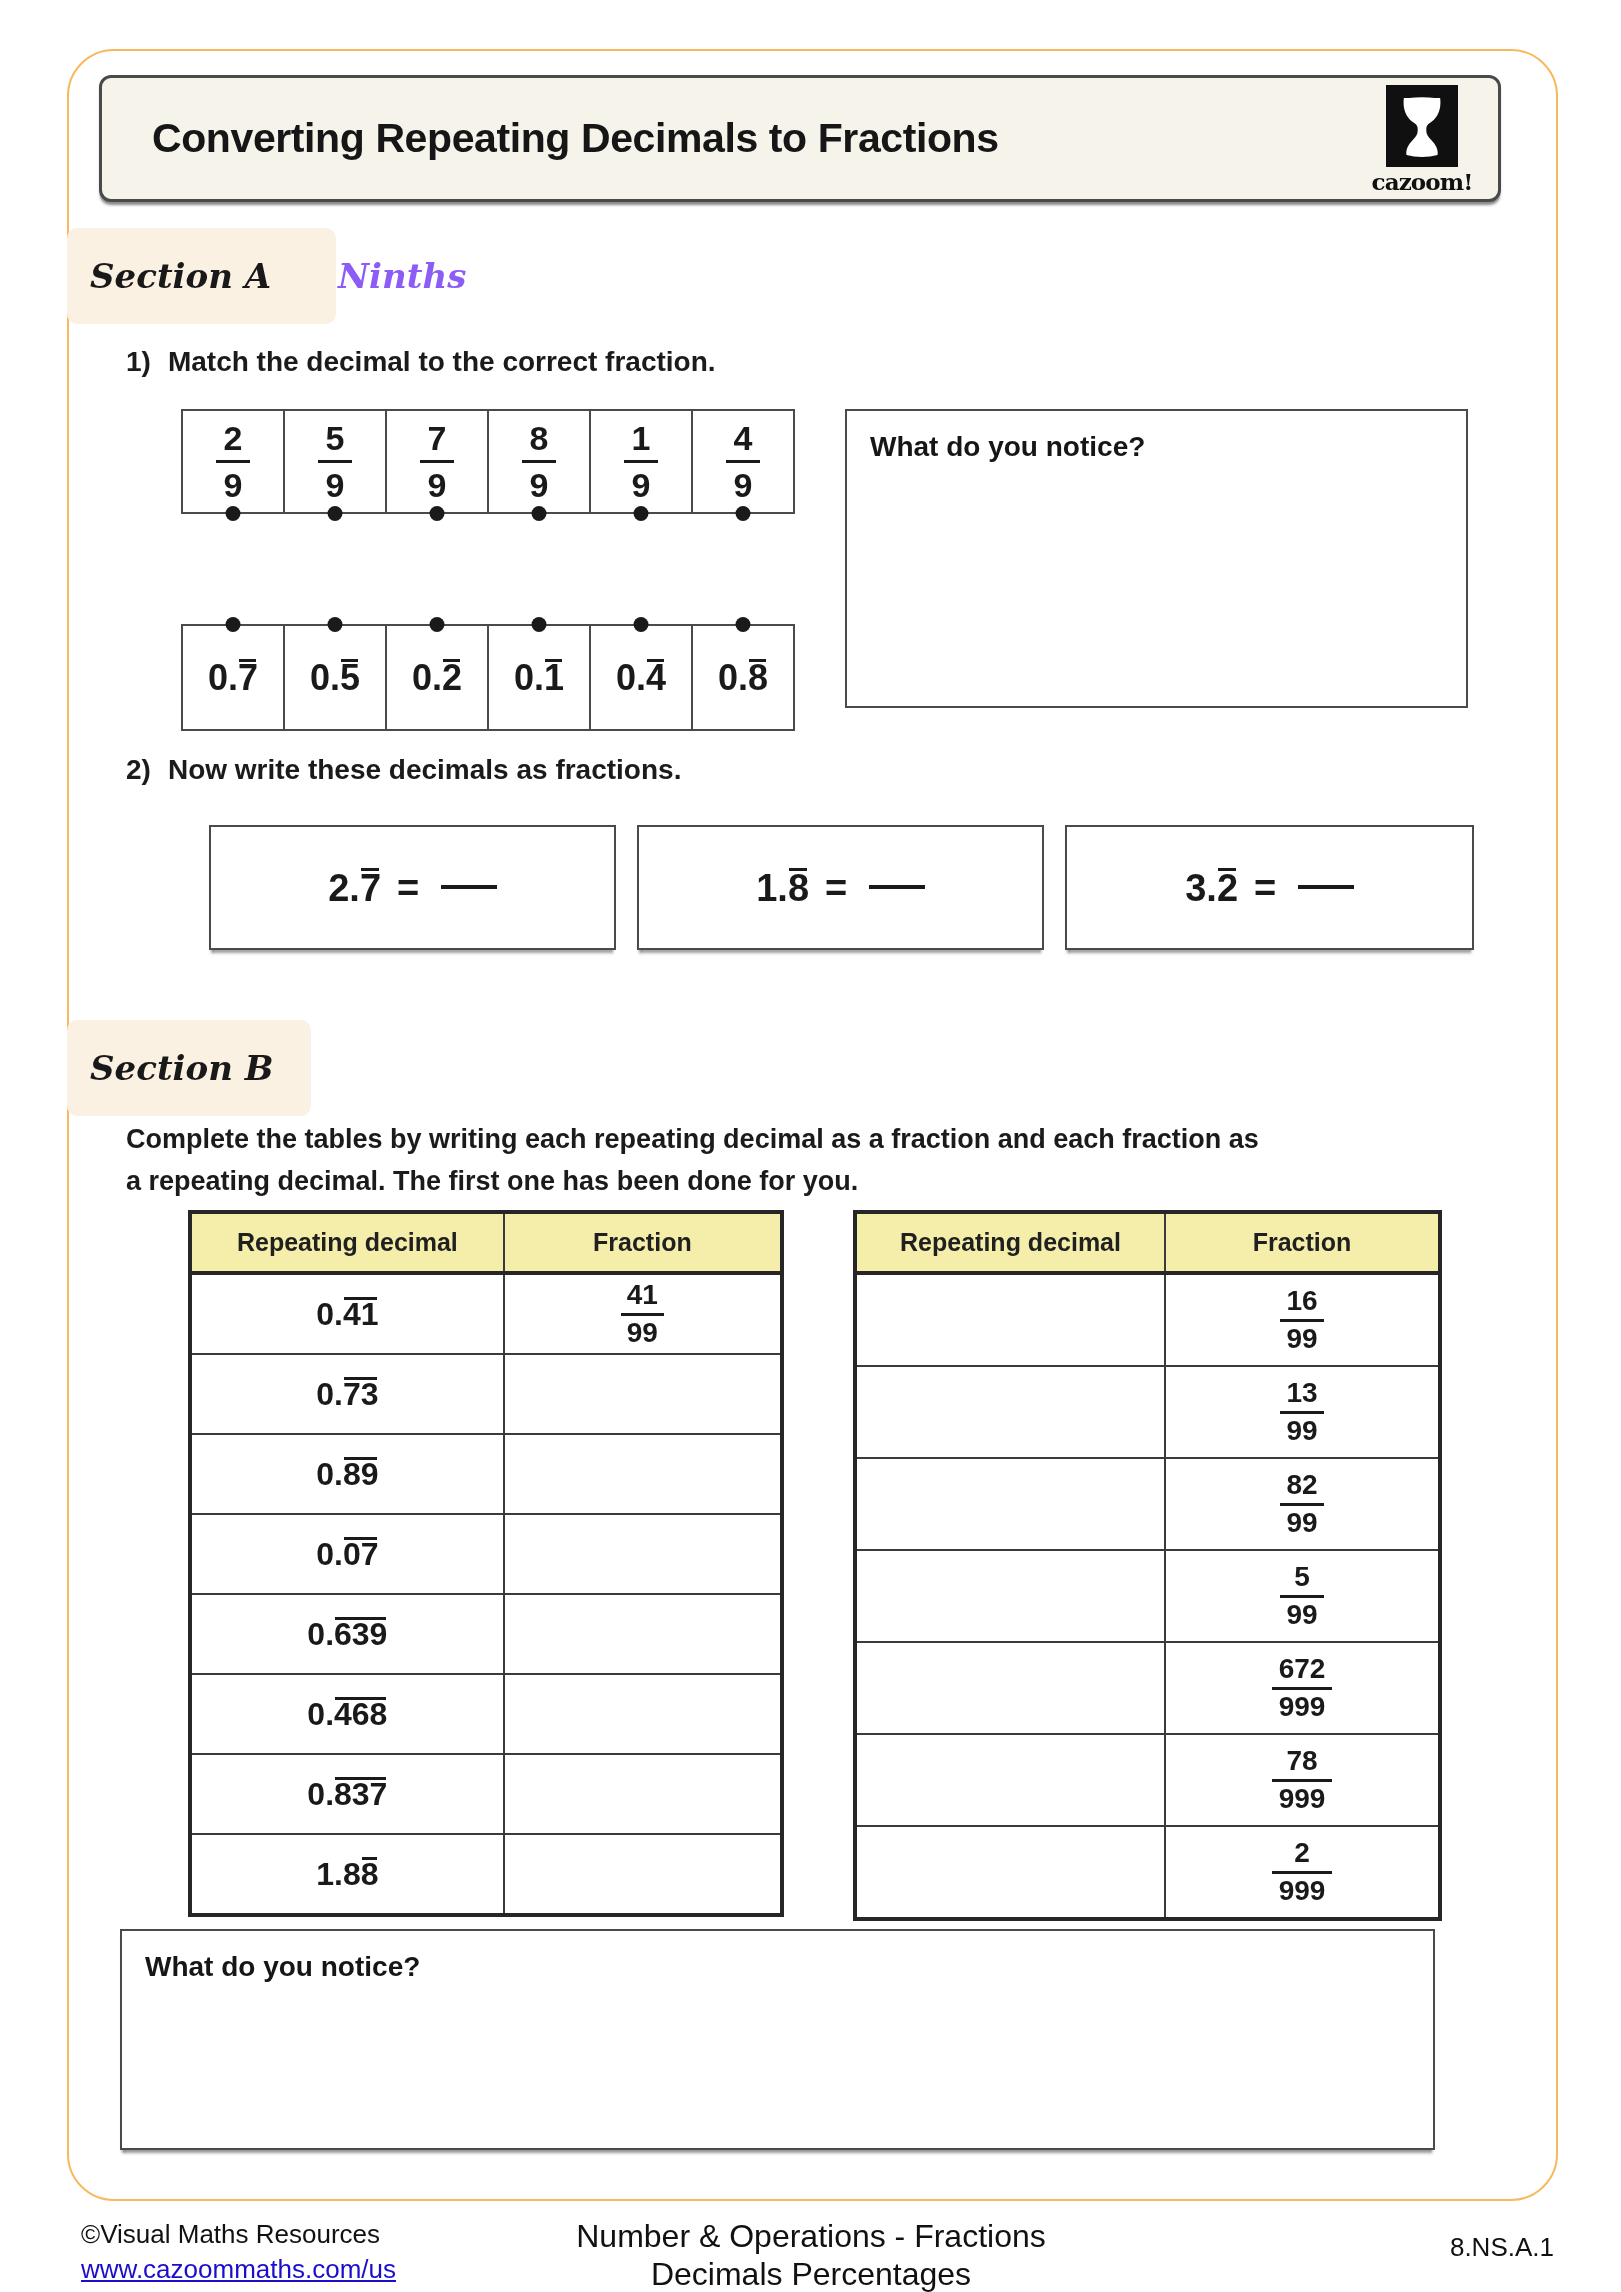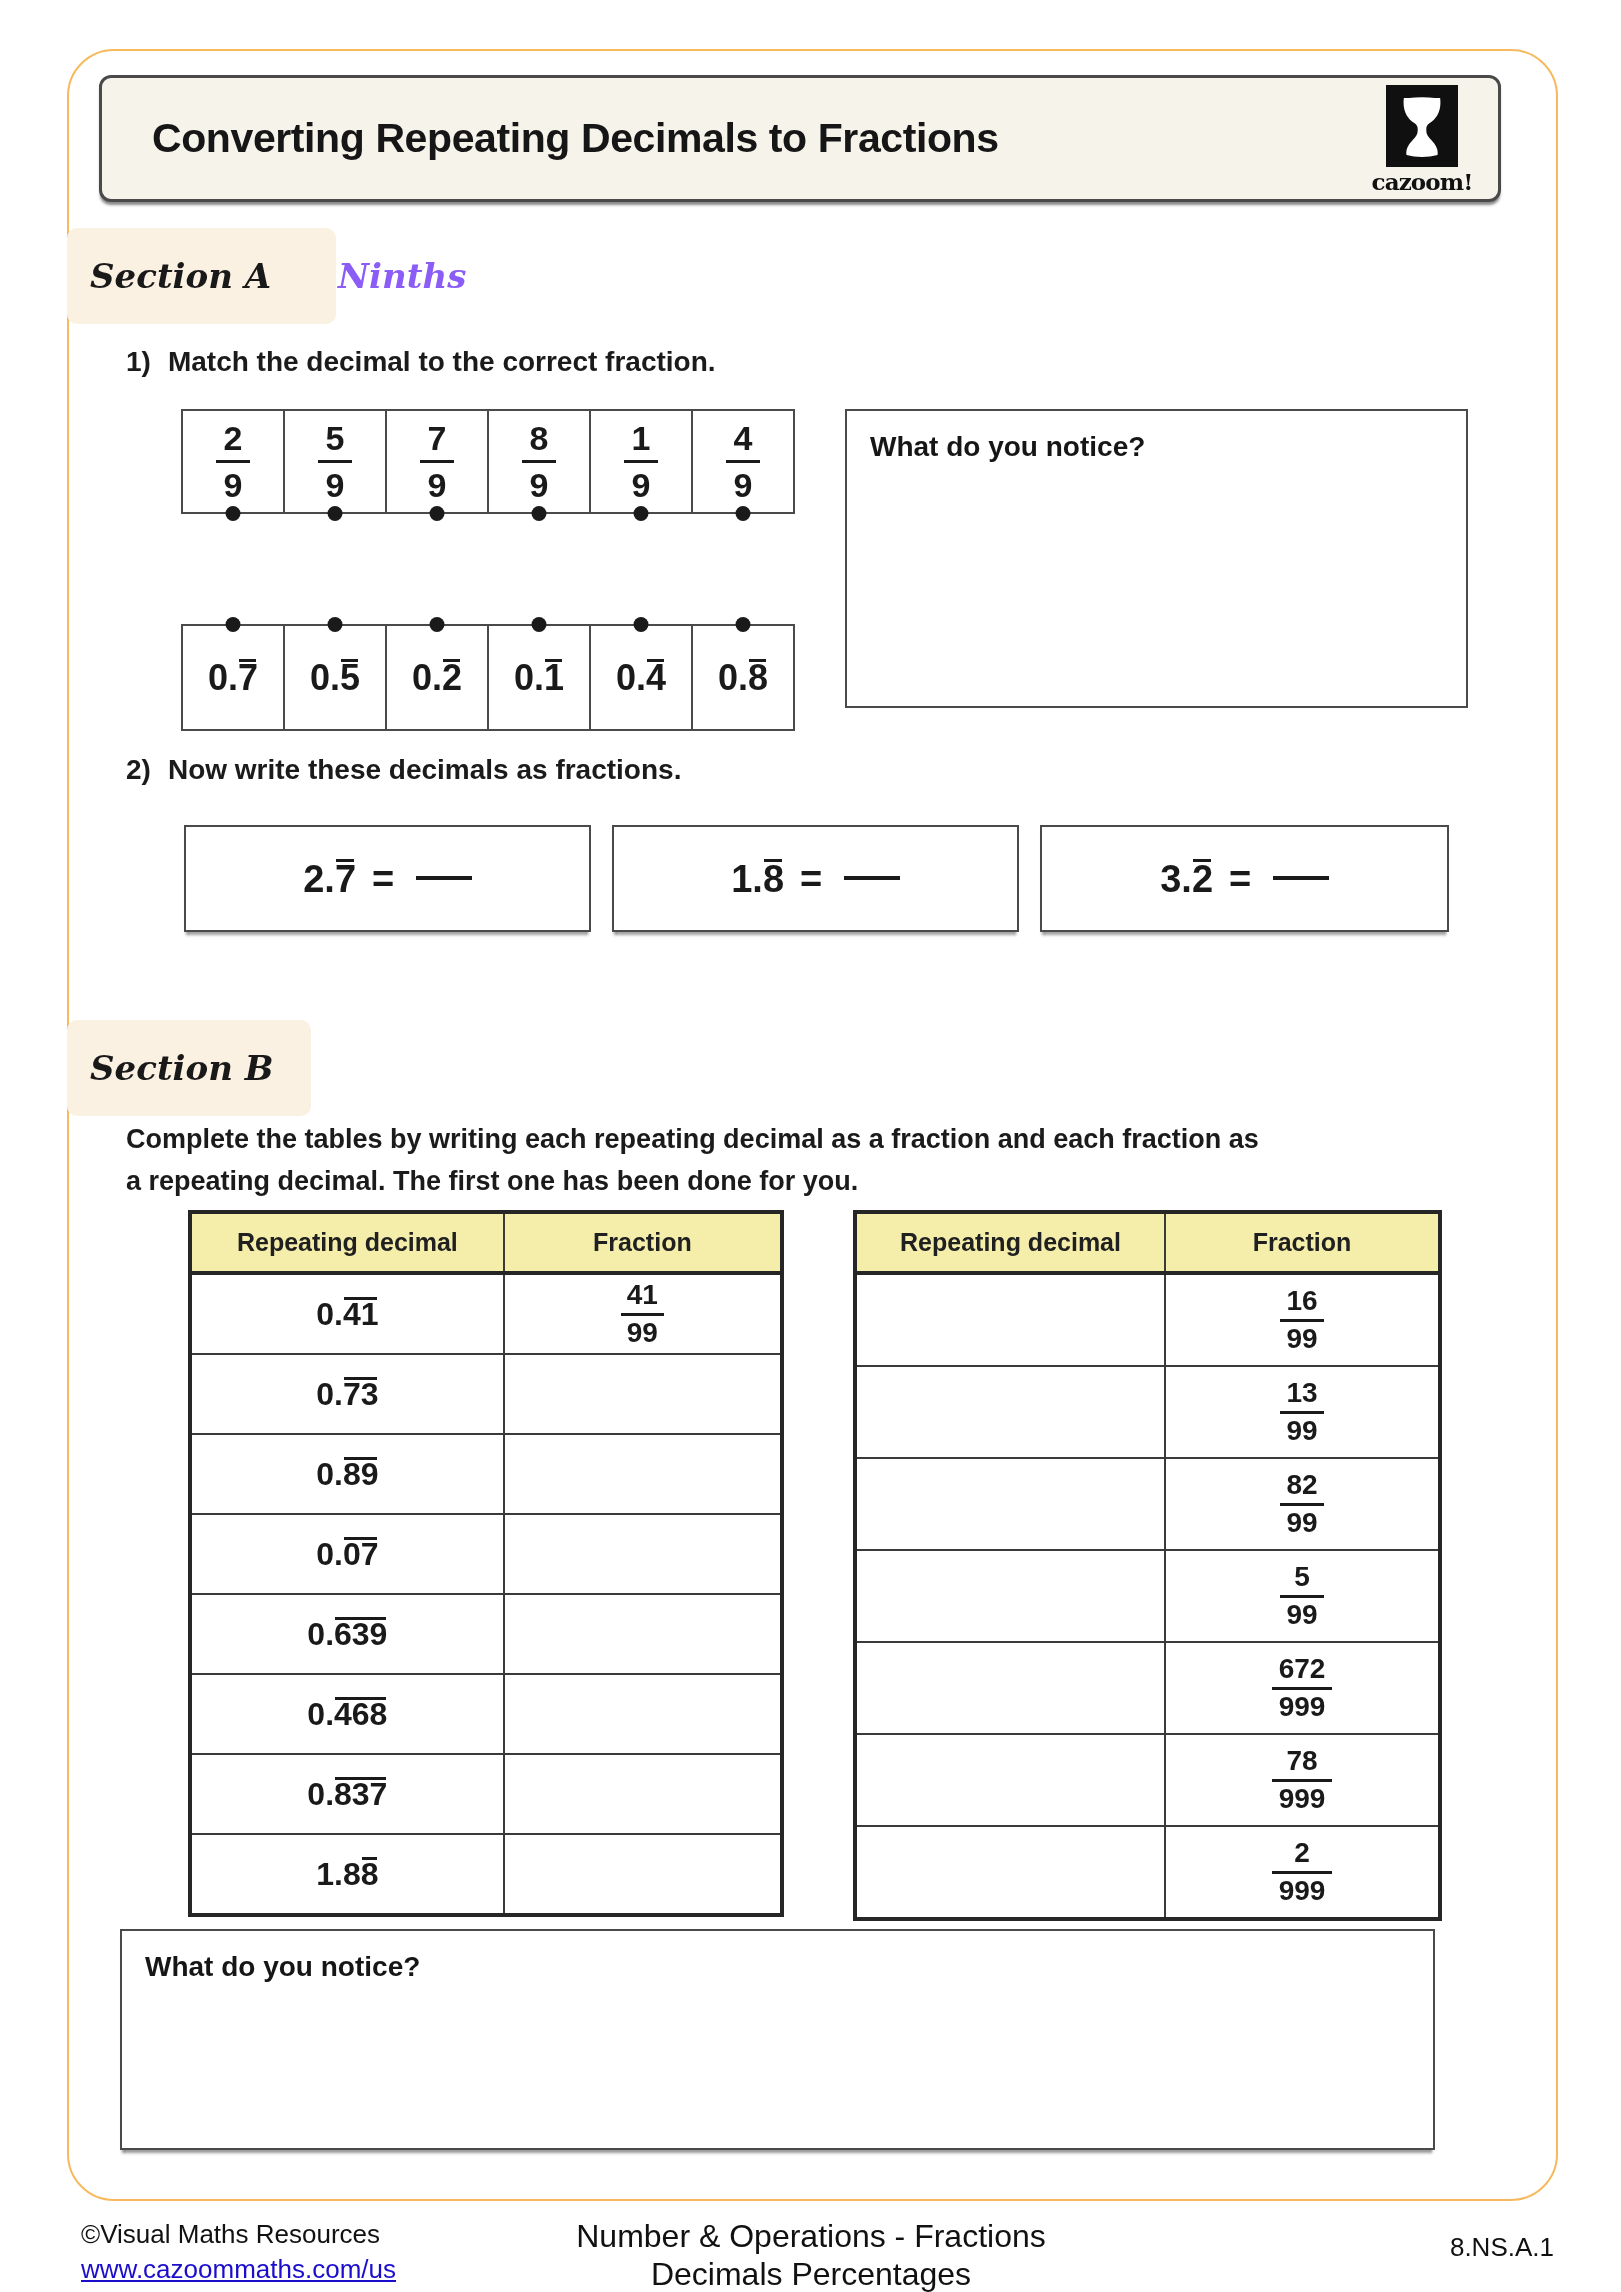--- a/index.html
+++ b/index.html
@@ -56,23 +56,23 @@
   .rep{display:inline-block;line-height:1;position:relative;}
   .rep::after{content:"";position:absolute;top:-0.9px;left:0.9px;right:1.8px;border-top:3.6px solid var(--ink,#1a1a1a);}
 
   
   .notice-box{position:absolute;background:#fff;border:2.7px solid var(--box_border,#4A4A4A);box-sizing:border-box;}
   .notice-a{left:845px;top:409px;width:623px;height:299px;}
   .notice-b{left:120px;top:1929px;width:1315px;height:221px;box-shadow:0 4.5px 2.7px -1.8px rgba(40,40,40,.55);}
   .notice-label{padding:19.7px 0 0 23px;font-size:28px;font-weight:bold;color:#161616;}
 
   
-  .q2-box{position:absolute;top:825px;height:107px;box-sizing:border-box;border:2.7px solid var(--box_border,#4A4A4A);
+  .q2-box{position:absolute;top:825px;height:125px;box-sizing:border-box;border:2.7px solid var(--box_border,#4A4A4A);
           background:#fff;display:flex;align-items:center;justify-content:center;
-          box-shadow:0 4.5px 2.7px -1.8px rgba(40,40,40,.5);}
+          box-shadow:0 4.5px 2.7px -1.8px rgba(40,40,40,.5);margin-left:25px;}
   .q2-1{left:184px;width:407px;}
   .q2-2{left:612px;width:407px;}
   .q2-3{left:1040px;width:409px;}
   .q2-expr{font-size:38px;font-weight:bold;line-height:1;white-space:nowrap;}
   .q2-expr .eq{margin-left:16px;}
   .blank{display:inline-block;width:56px;height:4.5px;background:var(--ink,#1a1a1a);
          vertical-align:middle;margin-left:21.5px;margin-top:-7.2px;}
 
   
   .instructions{position:absolute;left:126px;top:1118px;width:1361px;font-size:27px;font-weight:bold;

